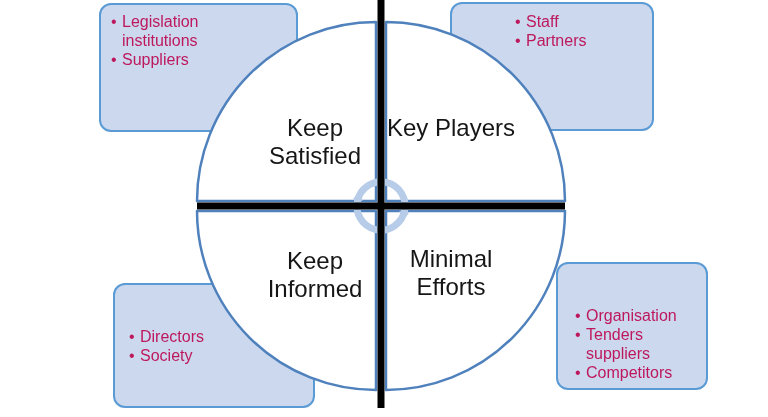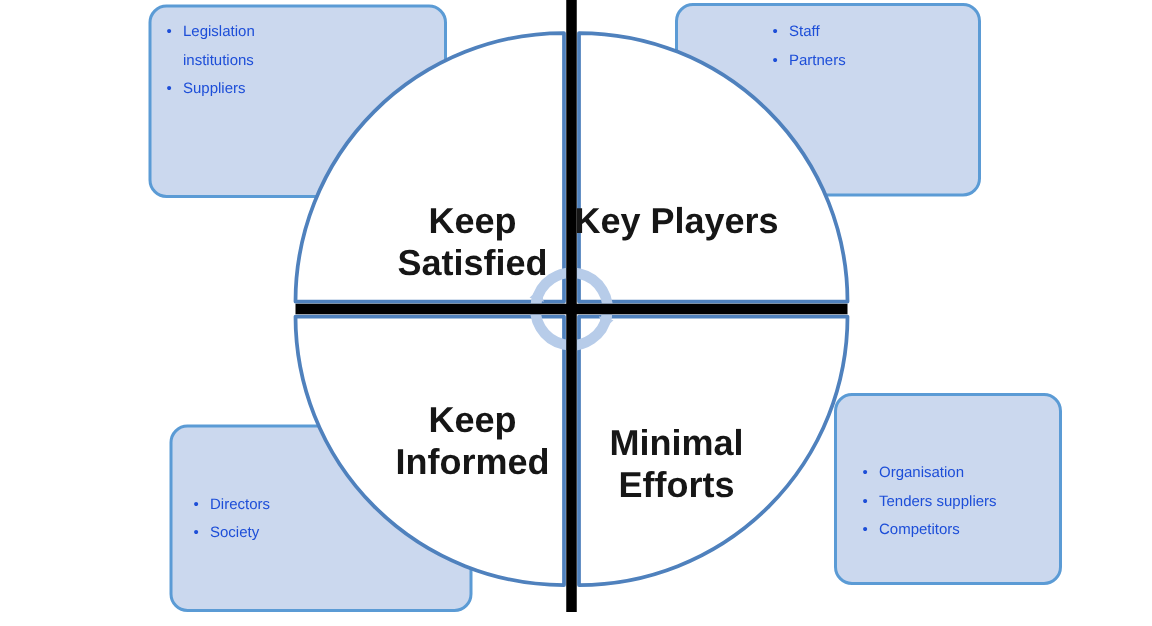--- a/index.html
+++ b/index.html
@@ -6,41 +6,41 @@
   #canvas{
     position:relative;width:768px;height:417px;background:#ffffff;
     font-family:"Liberation Sans",sans-serif;overflow:hidden;
   }
   .callout{
     position:absolute;background:#cbd8ee;border:2px solid #5b9bd5;
     border-radius:12px;box-sizing:border-box;z-index:1;
   }
   .callout ul{
     list-style:none;margin:0;padding:0;
-    font-size:10px;line-height:19px;color:#1d4ed8;font-weight:400;
+    font-size:16px;line-height:19px;color:#be185d;font-weight:400;
   }
   .callout li{position:relative;padding-left:12px;}
   .callout li::before{content:"\2022";position:absolute;left:1px;top:0;}
   #callout-tl{left:99px;top:3px;width:199px;height:129px;padding:7px 8px 0 9px;}
   #callout-tl ul{width:100px;}
   #callout-tr{left:450px;top:2px;width:204px;height:129px;padding:8px 8px 0 62px;}
   #callout-tr ul{width:110px;}
   #callout-bl{left:113px;top:283px;width:202px;height:125px;padding:42px 8px 0 13px;}
   #callout-bl ul{width:115px;}
   #callout-br{left:556px;top:262px;width:152px;height:128px;padding:42px 4px 0 16px;}
   #callout-br ul{width:130px;}
   #diagram-svg{position:absolute;left:0;top:0;width:768px;height:417px;z-index:2;}
   .qlabel{
     position:absolute;width:152px;text-align:center;z-index:3;
-    font-size:24px;line-height:28px;color:#161616;font-weight:700;margin-top:20px;
+    font-size:24px;line-height:28px;color:#161616;font-weight:400;
   }
   #label-keep-satisfied{left:239px;top:114px;}
   #label-key-players{left:375px;top:114px;}
   #label-keep-informed{left:239px;top:247px;}
-  #label-minimal-efforts{left:375px;top:262px;text-align:center;}
+  #label-minimal-efforts{left:375px;top:245px;text-align:center;}
 </style>
 </head>
 <body>
 
 <div id="canvas">
 
   <div class="callout" id="callout-tl">
     <ul>
       <li>Legislation institutions</li>
       <li>Suppliers</li>

